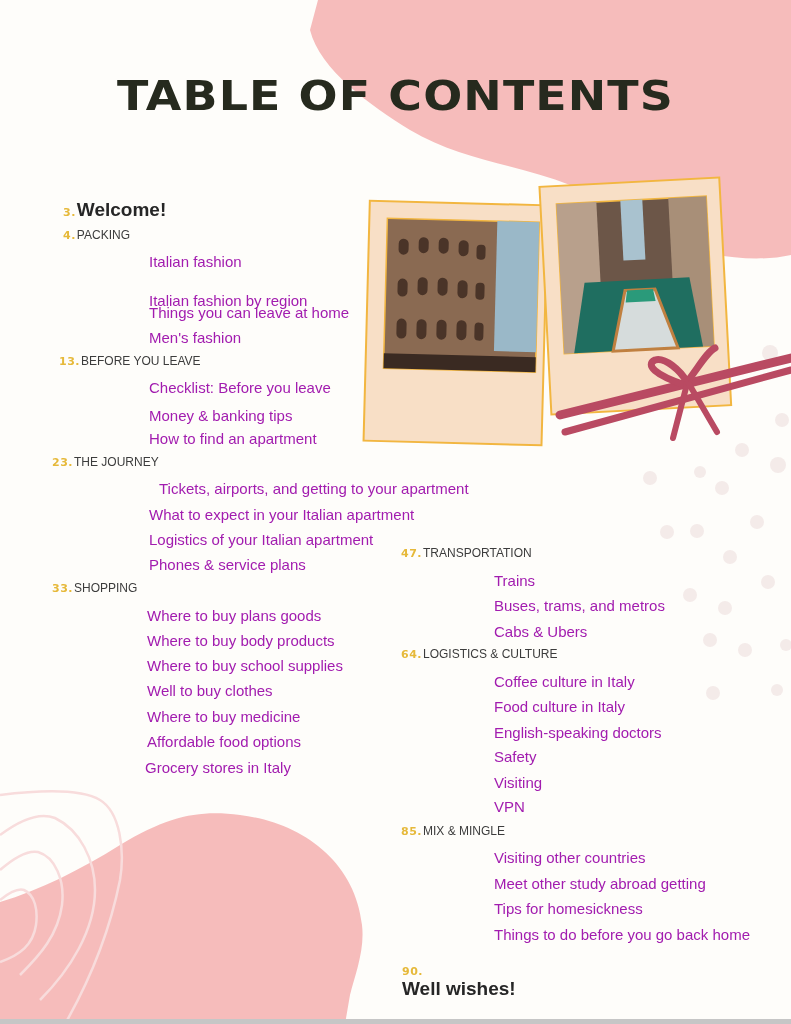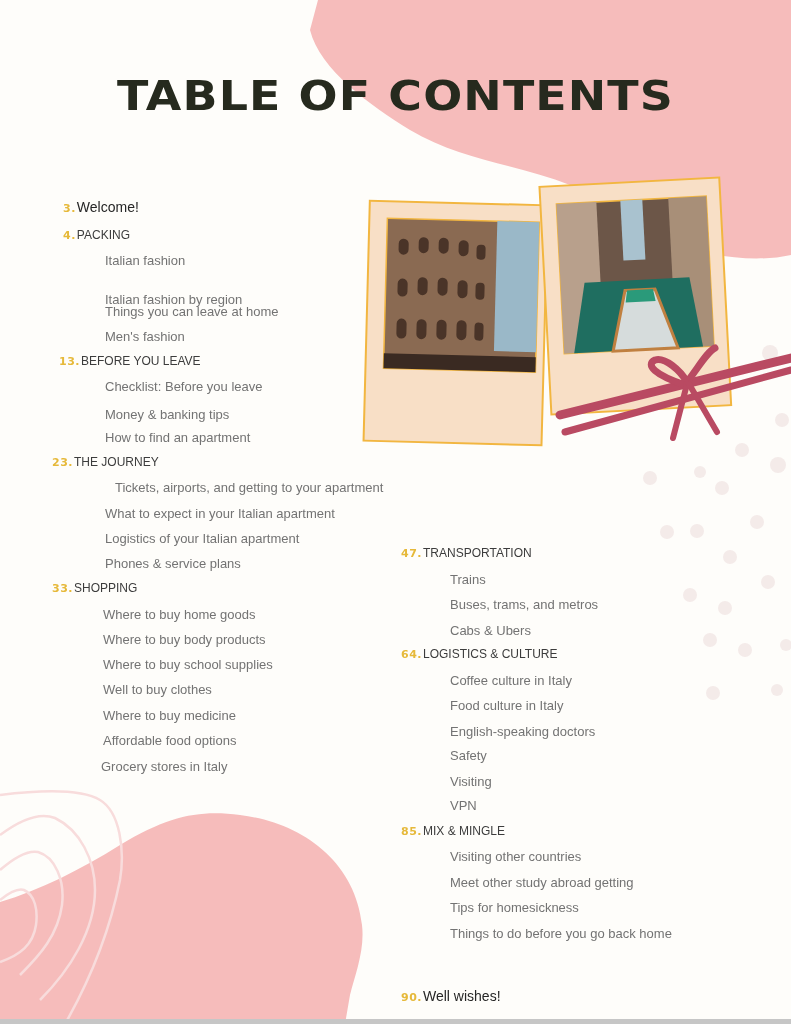--- a/index.html
+++ b/index.html
@@ -19,22 +19,22 @@
     font-weight: bold; font-size: 41px; letter-spacing: 1px;
     color: #262a1e; margin: 0; transform: scaleX(1.12); transform-origin: center;
   }
 
   .toc-entry { position: absolute; z-index: 3; white-space: nowrap; display: flex; align-items: baseline; }
   .num {
     font-family: "DejaVu Sans", sans-serif; font-weight: bold;
     color: #e6b93a; font-size: 11px; letter-spacing: 0.5px;
   }
   .sec-label { font-size: 12px; color: #3c3c3c; text-transform: uppercase; margin-left: 1px; }
-  .sec-label.big { font-size: 14px; font-weight: normal; color: #262626; text-transform: none; }
-  .sub { position: absolute; z-index: 3; font-size: 13px; color: #737373; white-space: nowrap; font-weight: 500; }
+  .sec-label.big { font-size: 19px; font-weight: bold; color: #262626; text-transform: none; }
+  .sub { position: absolute; z-index: 3; font-size: 15px; color: #a21caf; white-space: nowrap; font-weight: 500; margin-left: 44px; }
 
   .photos { position: absolute; left: 355px; top: 170px; width: 436px; height: 290px; z-index: 2; }
 </style>
 </head>
 <body>
 
 <svg class="bg-svg" viewBox="0 0 791 1024">
 
   <path d="M318 0 L791 0 L791 255 C760 262 720 258 690 248 C640 232 610 200 570 185 C520 165 460 160 410 130 C370 105 320 70 310 30 Z" fill="#f6bcbb"></path>
 
@@ -148,21 +148,21 @@
 </div>
 <div class="sub" style="left:115px; top:480px;">Tickets, airports, and getting to your apartment</div>
 <div class="sub" style="left:105px; top:506px;">What to expect in your Italian apartment</div>
 <div class="sub" style="left:105px; top:531px;">Logistics of your Italian apartment</div>
 <div class="sub" style="left:105px; top:556px;">Phones &amp; service plans</div>
 
 <div class="toc-entry" style="left:52px; top:581px;">
   <span class="num">33.</span>
   <span class="sec-label">SHOPPING</span>
 </div>
-<div class="sub" style="left:103px; top:607px;">Where to buy home goods</div>
+<div class="sub" style="left:103px; top:607px;">Where to buy plans goods</div>
 <div class="sub" style="left:103px; top:632px;">Where to buy body products</div>
 <div class="sub" style="left:103px; top:657px;">Where to buy school supplies</div>
 <div class="sub" style="left:103px; top:682px;">Well to buy clothes</div>
 <div class="sub" style="left:103px; top:708px;">Where to buy medicine</div>
 <div class="sub" style="left:103px; top:733px;">Affordable food options</div>
 <div class="sub" style="left:101px; top:759px;">Grocery stores in Italy</div>
 
 <div class="toc-entry" style="left:401px; top:546px;">
   <span class="num">47.</span>
   <span class="sec-label">TRANSPORTATION</span>
@@ -184,18 +184,18 @@
 
 <div class="toc-entry" style="left:401px; top:824px;">
   <span class="num">85.</span>
   <span class="sec-label">MIX &amp; MINGLE</span>
 </div>
 <div class="sub" style="left:450px; top:849px;">Visiting other countries</div>
 <div class="sub" style="left:450px; top:875px;">Meet other study abroad getting</div>
 <div class="sub" style="left:450px; top:900px;">Tips for homesickness</div>
 <div class="sub" style="left:450px; top:926px;">Things to do before you go back home</div>
 
-<div class="toc-entry" style="left:401px; top:988px;">
+<div class="toc-entry" style="left:401px; top:965px;flex-direction:column;">
   <span class="num">90.</span>
   <span class="sec-label big">Well wishes!</span>
 </div>
 
 <div class="bottom-bar"></div>
 
 </body></html>

